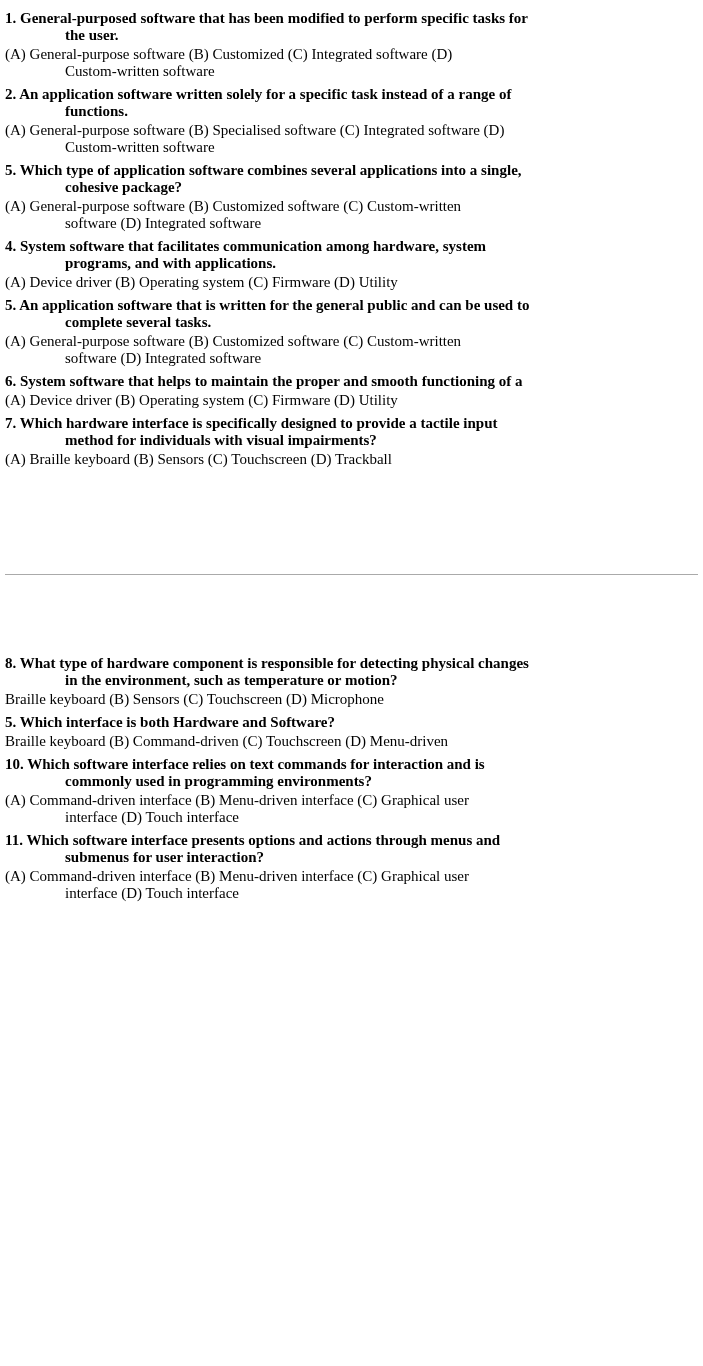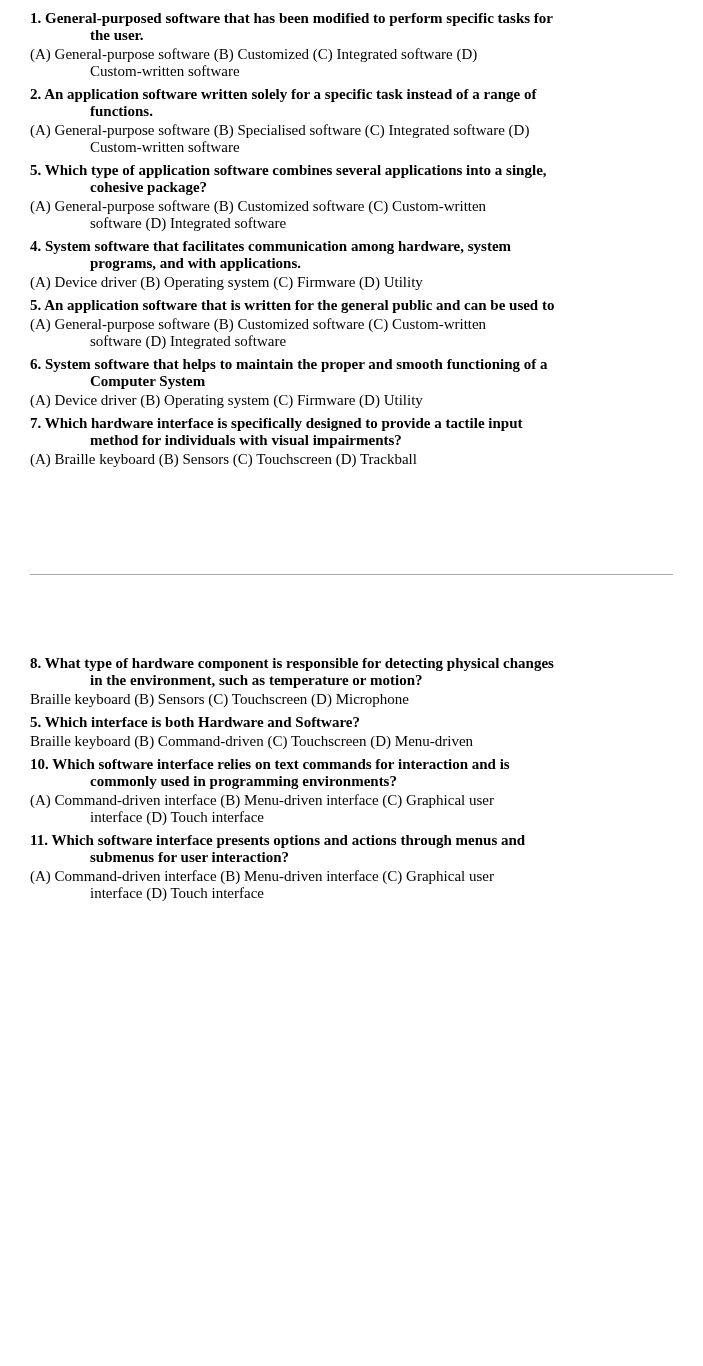--- a/index.html
+++ b/index.html
@@ -9,21 +9,21 @@
     }
     body {
       font-family: Times New Roman, serif;
       font-size: 15px;
       background: #ffffff;
       color: #000000;
       width: 703px;
     }
     .page {
       width: 703px;
-      padding: 10px 30px;
+      padding: 10px 5px;
     }
     .question-block {
       margin-bottom: 6px;
     }
     .question-text {
       font-weight: bold;
       padding-left: 0;
       margin-bottom: 2px;
     }
     .question-text .q-indent {
@@ -93,31 +93,31 @@
         <span class="q-indent">programs, and with applications.</span>
       </div>
       <div class="answer-text">
         <span>(A) Device driver (B) Operating system (C) Firmware (D) Utility</span>
       </div>
     </div>
 
     <div class="question-block">
       <div class="question-text">
         <span>5. An application software that is written for the general public and can be used to</span>
+        <span class="q-indent">complete several tasks.</span>
       </div>
       <div class="answer-text">
         <span>(A) General-purpose software (B) Customized software (C) Custom-written</span>
         <span class="a-indent">software (D) Integrated software</span>
       </div>
     </div>
 
     <div class="question-block">
       <div class="question-text">
         <span>6. System software that helps to maintain the proper and smooth functioning of a</span>
-        <span class="q-indent">Computer System</span>
       </div>
       <div class="answer-text">
         <span>(A) Device driver (B) Operating system (C) Firmware (D) Utility</span>
       </div>
     </div>
 
     <div class="question-block">
       <div class="question-text">
         <span>7. Which hardware interface is specifically designed to provide a tactile input</span>
         <span class="q-indent">method for individuals with visual impairments?</span>

